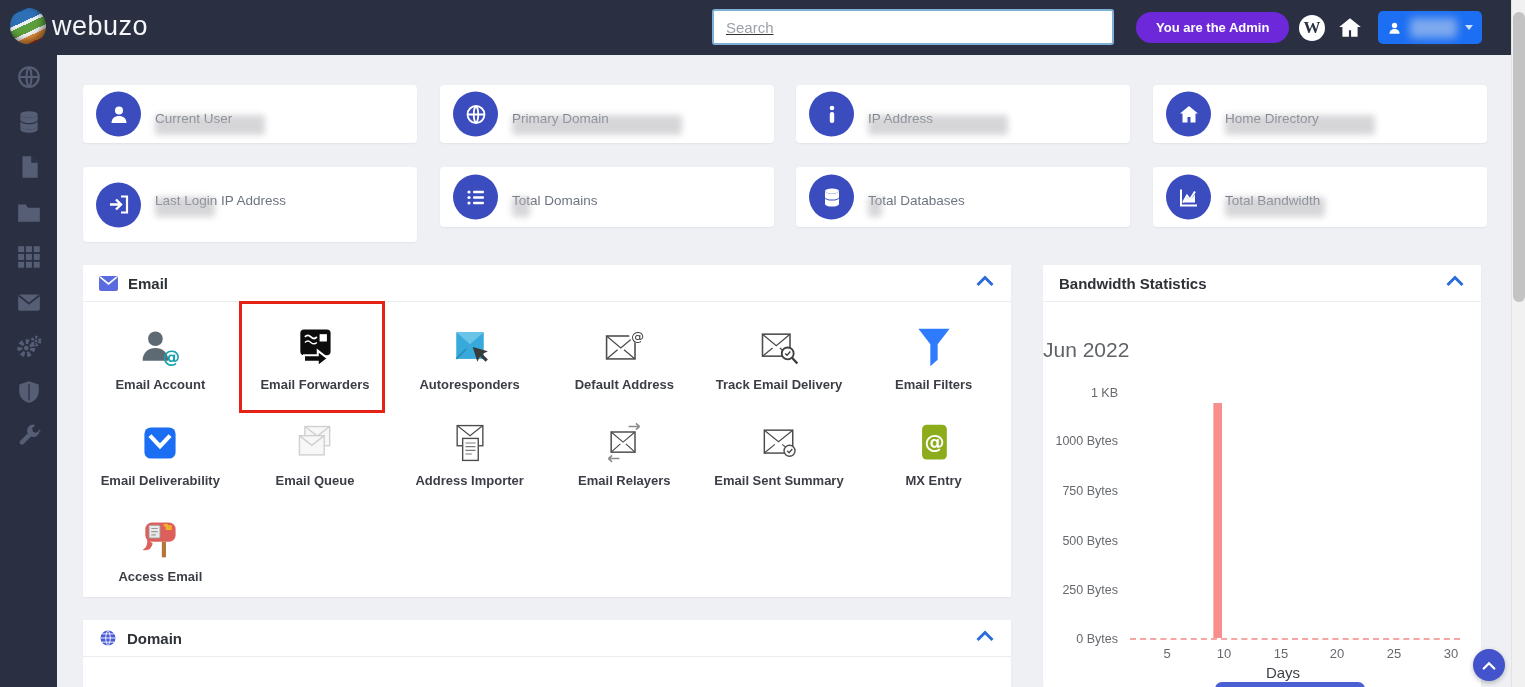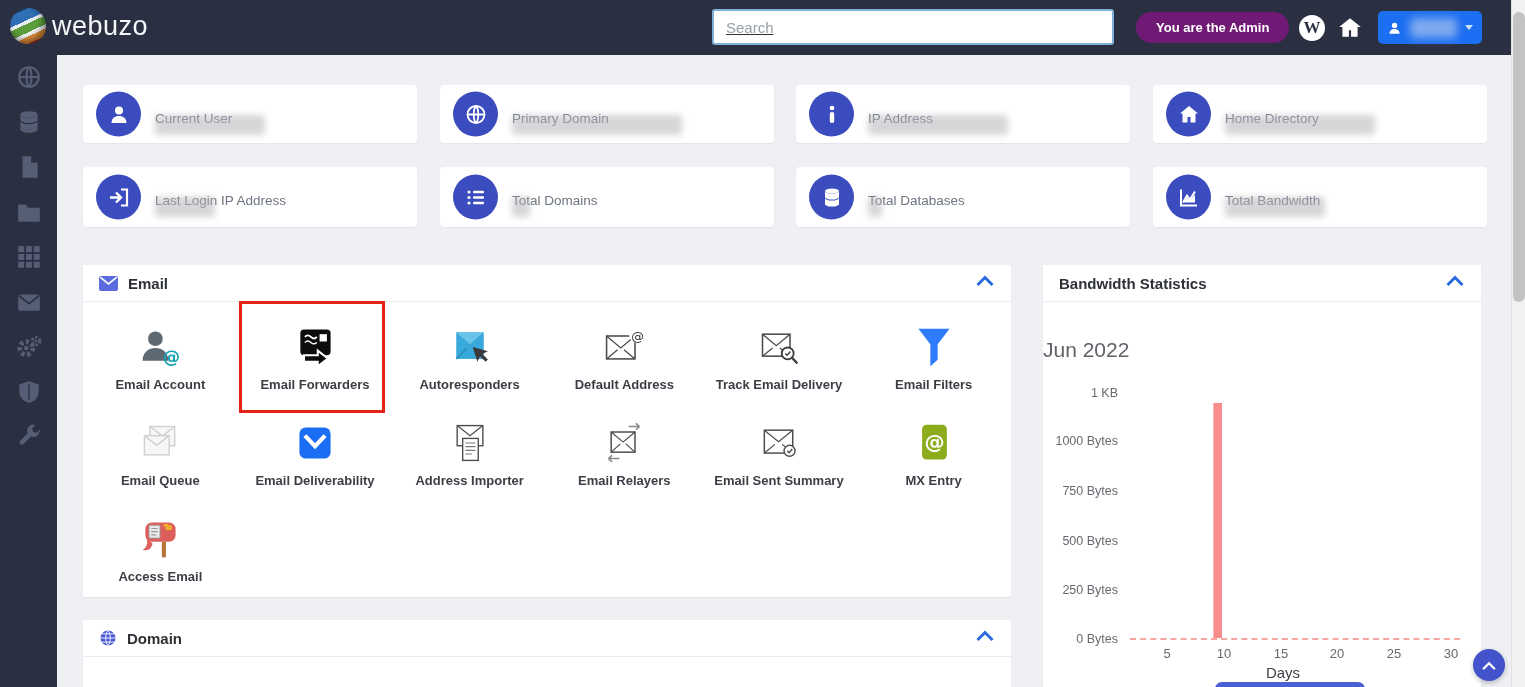--- a/index.html
+++ b/index.html
@@ -10,21 +10,21 @@
   .topbar { position:absolute; left:0; top:0; width:1511px; height:55px; background:#2a3041; z-index:30; }
   .brand { position:absolute; left:10px; top:8px; display:flex; align-items:center; gap:6px; }
   .brand-sphere { width:36px; height:36px; border-radius:50%;
       background:linear-gradient(-25deg,#b23325 0%,#b23325 16%,#e8923a 16%,#e8923a 30%,#f2f2f2 30%,#f2f2f2 38%,#5d9e3c 38%,#5d9e3c 55%,#e9eef2 55%,#e9eef2 62%,#2f6fb5 62%,#2f6fb5 84%,#1f3f66 84%);
       box-shadow:inset -3px -4px 6px rgba(0,0,0,.45); }
   .brand-text { color:#f4f6f9; font-size:27px; font-weight:500; letter-spacing:.5px; }
   .search-box { position:absolute; left:712px; top:9px; width:402px; height:36px; background:#fff;
       border:2px solid #7fb0d8; border-radius:3px; padding:0 12px; font-size:15px; color:#333; outline:none;text-decoration:underline; }
   .search-box::placeholder { color:#9aa0a8; }
   .admin-pill { position:absolute; left:1136px; top:12px; height:31px; padding:0 20px; border-radius:16px;
-      background:#701a75; color:#fff; font-size:13px; font-weight:bold; display:flex; align-items:center; border:none; cursor:pointer; }
+      background:#6d28d9; color:#fff; font-size:13px; font-weight:bold; display:flex; align-items:center; border:none; cursor:pointer; }
   .wp-btn { position:absolute; left:1299px; top:15px; width:26px; height:26px; border-radius:50%; background:#fff;
       color:#2a3041; display:flex; align-items:center; justify-content:center; font-weight:bold; font-size:17px; cursor:pointer; font-family:"Liberation Serif",serif; }
   .home-btn { position:absolute; left:1337px; top:15px; width:26px; height:26px; cursor:pointer; }
   .user-btn { position:absolute; left:1378px; top:11px; width:104px; height:33px; background:#1c6ef2; border:none;
       border-radius:5px; display:flex; align-items:center; gap:8px; padding:0 9px; cursor:pointer; }
   .user-blob { width:56px; height:20px; border-radius:3px; background:#7ea9ee; filter:blur(4px); }
   .user-caret { width:0; height:0; border-left:4px solid transparent; border-right:4px solid transparent; border-top:5px solid #cfe0fb; }
 
   
   .sidebar { position:absolute; left:0; top:55px; width:57px; height:632px; background:#2a3041; z-index:25;
@@ -196,21 +196,21 @@
   <div class="stat-card" style="left:1153px;top:85px;height:58px">
     <span class="stat-icon">
         <svg viewBox="0 0 24 24">
           <path fill="#fff" d="M12 3.5 3 11h2.5v9h5v-5.5h3V20h5v-9H21z"></path>
         </svg>
       </span>
     <span class="stat-label">Home Directory</span>
     <span class="stat-blob" style="width:150px"></span>
   </div>
 
-  <div class="stat-card" style="left:83px;top:167px;height:60px">
+  <div class="stat-card" style="left:83px;top:167px;height:75px">
     <span class="stat-icon">
         <svg viewBox="0 0 24 24" fill="none" stroke="#fff" stroke-width="2.4">
           <path d="M3 12h10M9 7l5 5-5 5"></path>
           <path d="M14 4h6v16h-6" stroke-width="2.2"></path>
         </svg>
       </span>
     <span class="stat-label">Last Login IP Address</span>
     <span class="stat-blob" style="width:60px"></span>
   </div>
   <div class="stat-card" style="left:440px;top:167px;height:60px">
@@ -326,38 +326,38 @@
         <svg viewBox="0 0 48 48">
             <path d="M7 4h34L28 21v17l-8 7V21z" fill="#2e7bfd"></path>
           </svg>
         </span>
       <span class="email-label">Email Filters</span>
     </div>
 
     <div class="email-item">
       <span class="eicon">
         <svg viewBox="0 0 48 48">
+            <rect x="7" y="7" width="34" height="34" rx="7" fill="#1b6ef3"></rect>
+            <path d="M13 16l11 11.5L35 16" stroke="#fff" stroke-width="4.5" fill="none"></path>
+          </svg>
+        </span>
+      <span class="email-label">Email Deliverability</span>
+    </div>
+    <div class="email-item">
+      <span class="eicon">
+        <svg viewBox="0 0 48 48">
             <g fill="#f7f7f7" stroke="#cfcfcf" stroke-width="1.5">
               <rect x="13" y="6" width="27" height="21"></rect>
               <path d="M13 6l13.5 10.5L40 6" fill="none"></path>
               <rect x="7" y="16" width="27" height="21"></rect>
               <path d="M7 16l13.5 10.5L34 16" fill="none"></path>
             </g>
           </svg>
         </span>
       <span class="email-label">Email Queue</span>
-    </div>
-    <div class="email-item">
-      <span class="eicon">
-        <svg viewBox="0 0 48 48">
-            <rect x="7" y="7" width="34" height="34" rx="7" fill="#1b6ef3"></rect>
-            <path d="M13 16l11 11.5L35 16" stroke="#fff" stroke-width="4.5" fill="none"></path>
-          </svg>
-        </span>
-      <span class="email-label">Email Deliverability</span>
     </div>
     <div class="email-item">
       <span class="eicon">
         <svg viewBox="0 0 48 48">
             <rect x="10" y="5" width="28" height="22" fill="#fff" stroke="#4c4c4c" stroke-width="1.5"></rect>
             <path d="M10 5l14 11L38 5" stroke="#4c4c4c" stroke-width="1.3" fill="none"></path>
             <rect x="16" y="19" width="17" height="24" fill="#fff" stroke="#4c4c4c" stroke-width="1.5"></rect>
             <path d="M19 24h11M19 28h11M19 32h11M19 36h7" stroke="#7a7a7a" stroke-width="1.3"></path>
           </svg>
         </span>

